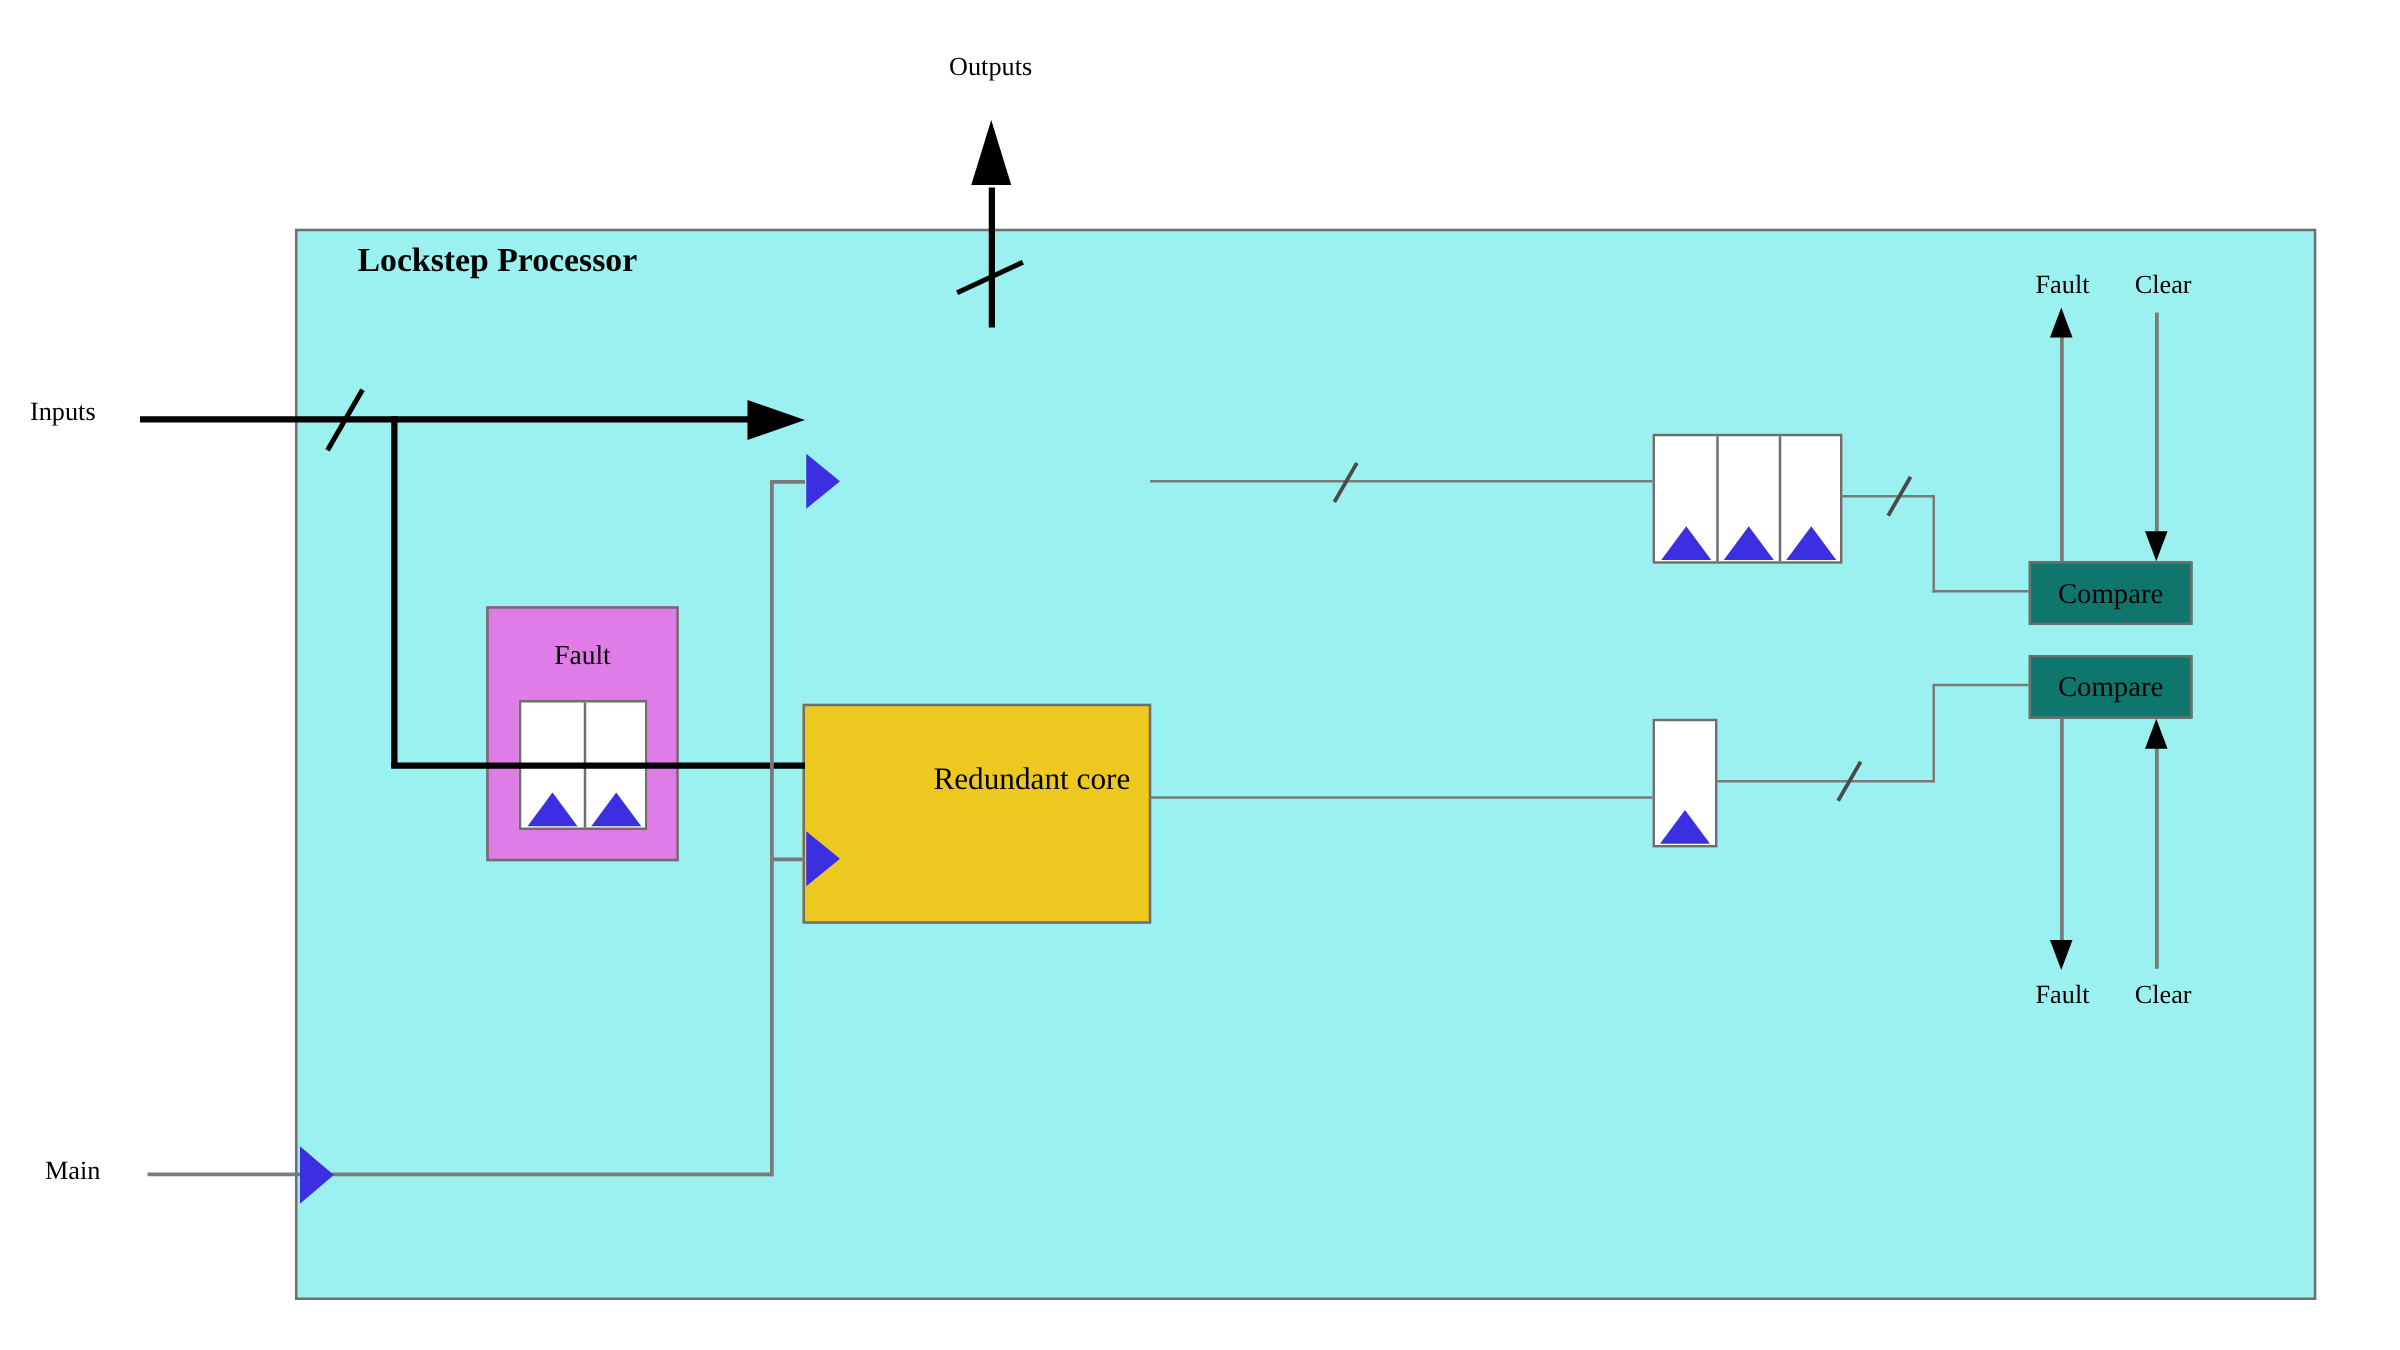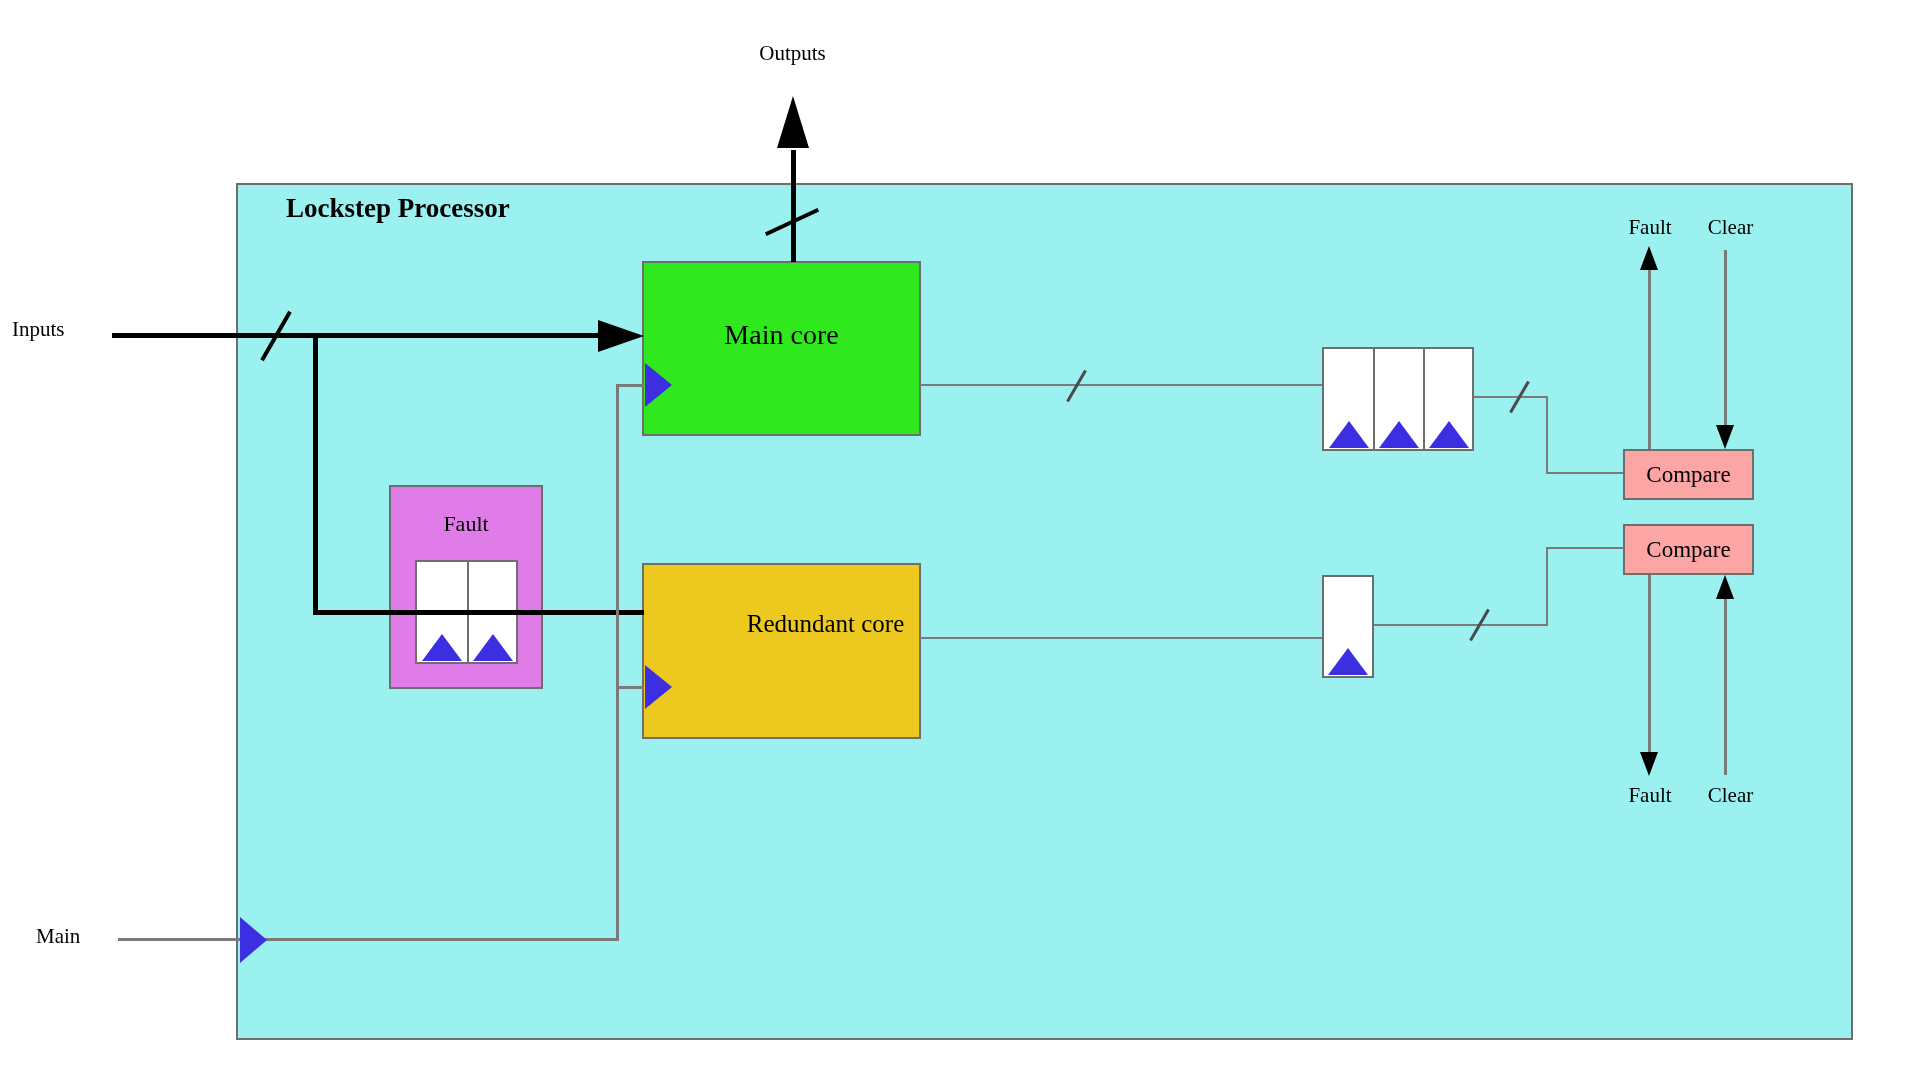--- a/index.html
+++ b/index.html
@@ -28,21 +28,21 @@
     background:var(--block-violet);border:2px solid var(--border-gray);z-index:1;}
   .resync-box{left:1297px;top:297px;width:478px;height:405px;
     background:var(--block-violet);border:2px solid var(--border-gray);z-index:1;}
 
   .block-label{position:absolute;left:0;width:100%;text-align:center;z-index:3;}
   .main-core-label{top:56px;font-size:28px;}
   .redundant-core-label{top:45px;font-size:25px;margin-left:44px;}
   .delay-label{top:24px;font-size:22px;}
   .resync-label{position:absolute;left:18px;top:8px;font-size:22px;z-index:3;}
 
-  .compare-box{width:131px;height:51px;background:#fca5a5;border:2px solid var(--border-gray);
+  .compare-box{width:131px;height:51px;background:#0f766e;border:2px solid var(--border-gray);
     z-index:3;display:flex;align-items:center;justify-content:center;font-size:23px;}
   .compare-top{left:1623px;top:449px;}
   .compare-bottom{left:1623px;top:524px;}
 
   
   .register{background:#fff;border:2px solid var(--border-gray);z-index:2;}
   .delay-register{left:415px;top:560px;width:103px;height:104px;}
   .fifo-register{left:1322px;top:347px;width:152px;height:104px;}
   .single-register{left:1322px;top:575px;width:52px;height:103px;}
   .reg-divider{position:absolute;top:0;width:2px;height:100%;background:var(--border-gray);}
@@ -66,31 +66,28 @@
     border-left:27px solid var(--clock-triangle-blue);}
 </style>
 </head>
 <body>
 
 <div class="canvas">
 
   <div class="abs processor-box"></div>
   <div class="processor-title label">Lockstep Processor</div>
 
-  <div class="label" style="left:12px;top:318px;">Inputs</div>
+  <div class="label" style="left:24px;top:318px;">Inputs</div>
   <div class="label center" style="left:745px;top:42px;width:95px;">Outputs</div>
   <div class="label" style="left:36px;top:925px;">Main</div>
   <div class="label center" style="left:1615px;top:216px;width:70px;">Fault</div>
   <div class="label center" style="left:1698px;top:216px;width:65px;">Clear</div>
   <div class="label center" style="left:1615px;top:784px;width:70px;">Fault</div>
   <div class="label center" style="left:1698px;top:784px;width:65px;">Clear</div>
 
-  <div class="abs main-core">
-    <div class="block-label main-core-label">Main core</div>
-  </div>
   <div class="tri clk-right" style="left:645px;top:363px;"></div>
 
   <div class="abs redundant-core">
     <div class="block-label redundant-core-label">Redundant core</div>
   </div>
   <div class="tri clk-right" style="left:645px;top:665px;"></div>
 
   <div class="abs delay-box">
     <div class="block-label delay-label">Fault</div>
   </div>

